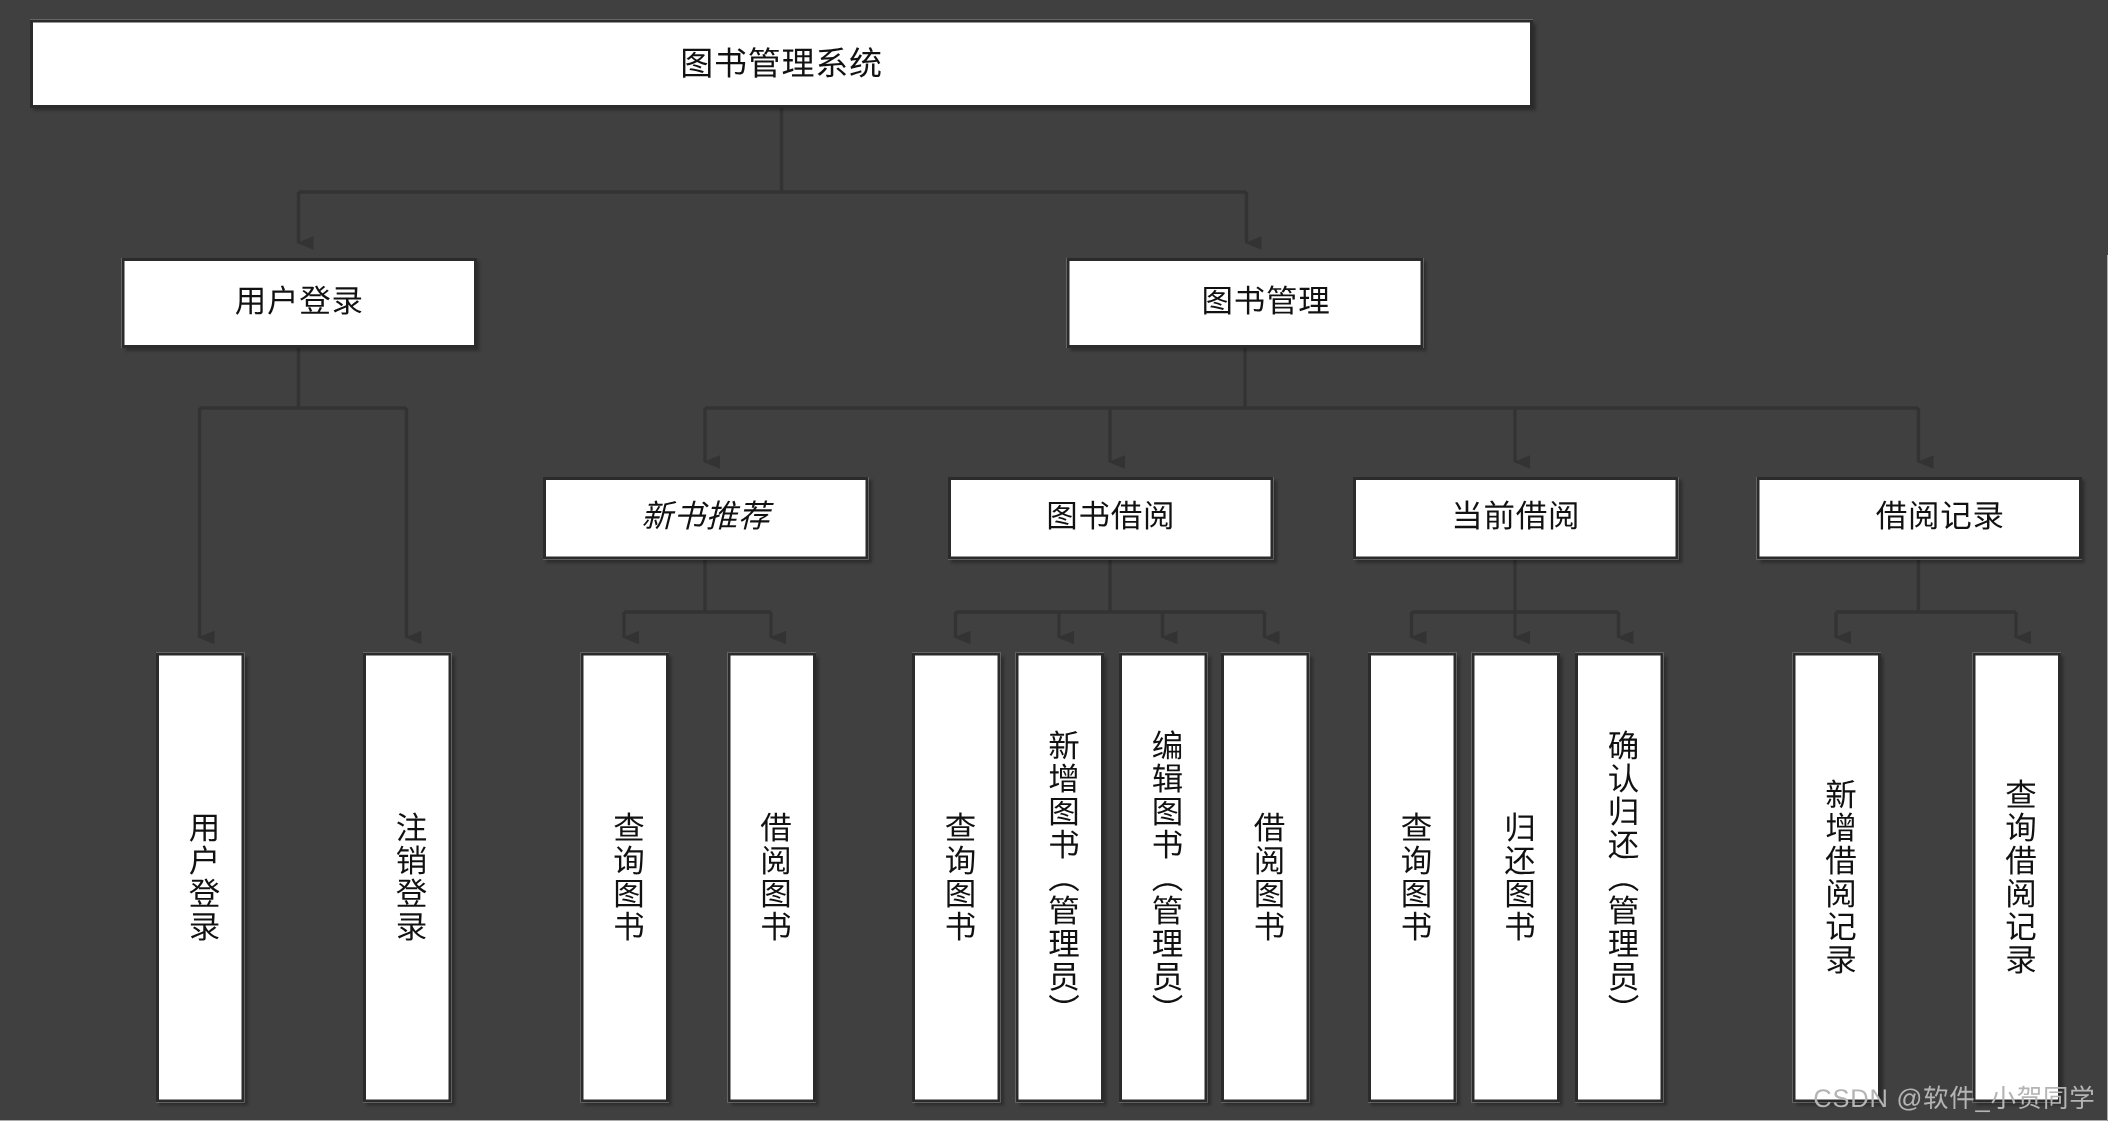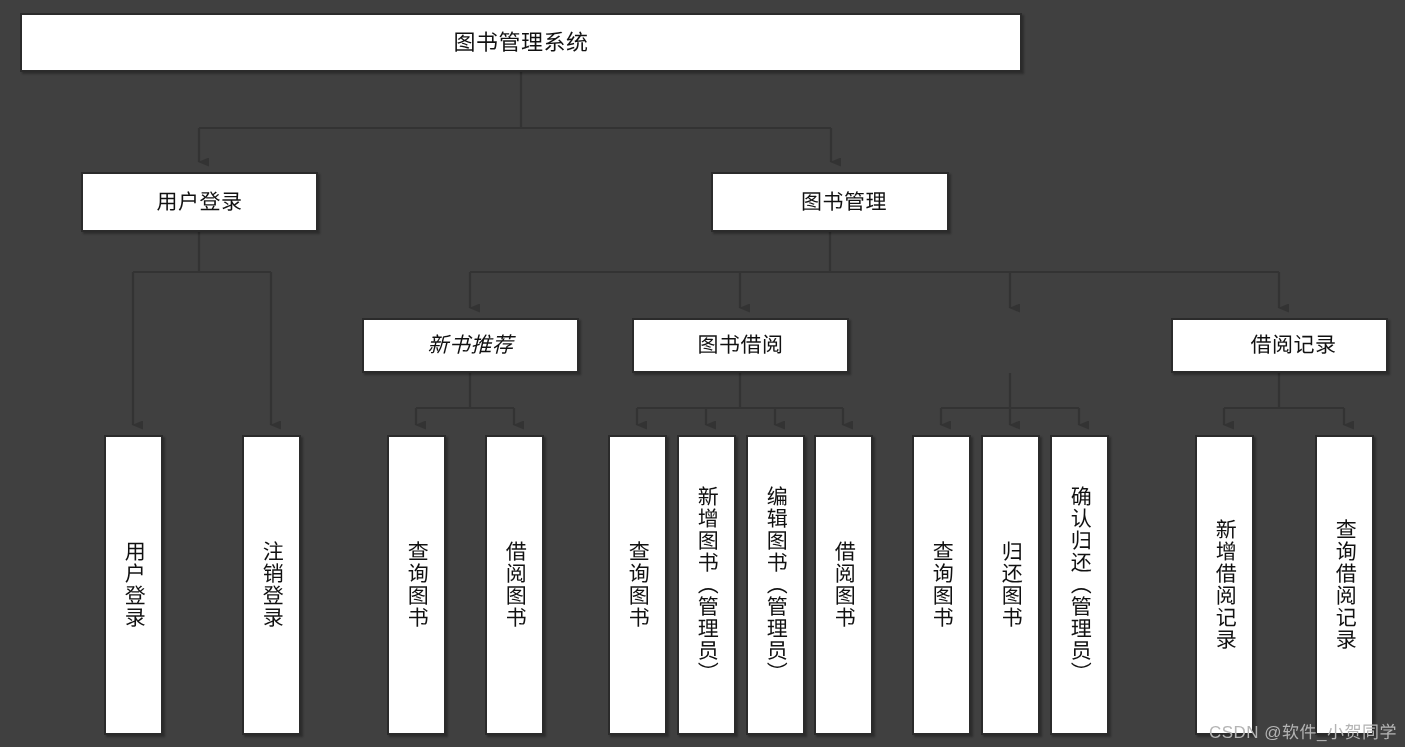--- a/index.html
+++ b/index.html
@@ -145,20 +145,23 @@
   </div>
 
   <div class="node" style="left:362px; top:318px; width:217px; height:55px;font-style:italic;">
     <span class="label">新书推荐</span>
   </div>
 
   <div class="node" style="left:632px; top:318px; width:217px; height:55px;">
     <span class="label">图书借阅</span>
   </div>
 
+  <div class="node" style="left:902px; top:318px; width:217px; height:55px;">
+    <span class="label">当前借阅</span>
+  </div>
 
   <div class="node" style="left:1171px; top:318px; width:217px; height:55px;padding-left:28px;">
     <span class="label">借阅记录</span>
   </div>
 
   <div class="node leaf" style="left:104px; top:435px; width:59px; height:300px;">
     <span class="label">用户登录</span>
   </div>
   <div class="node leaf" style="left:242px; top:435px; width:59px; height:300px;">
     <span class="label">注销登录</span>

